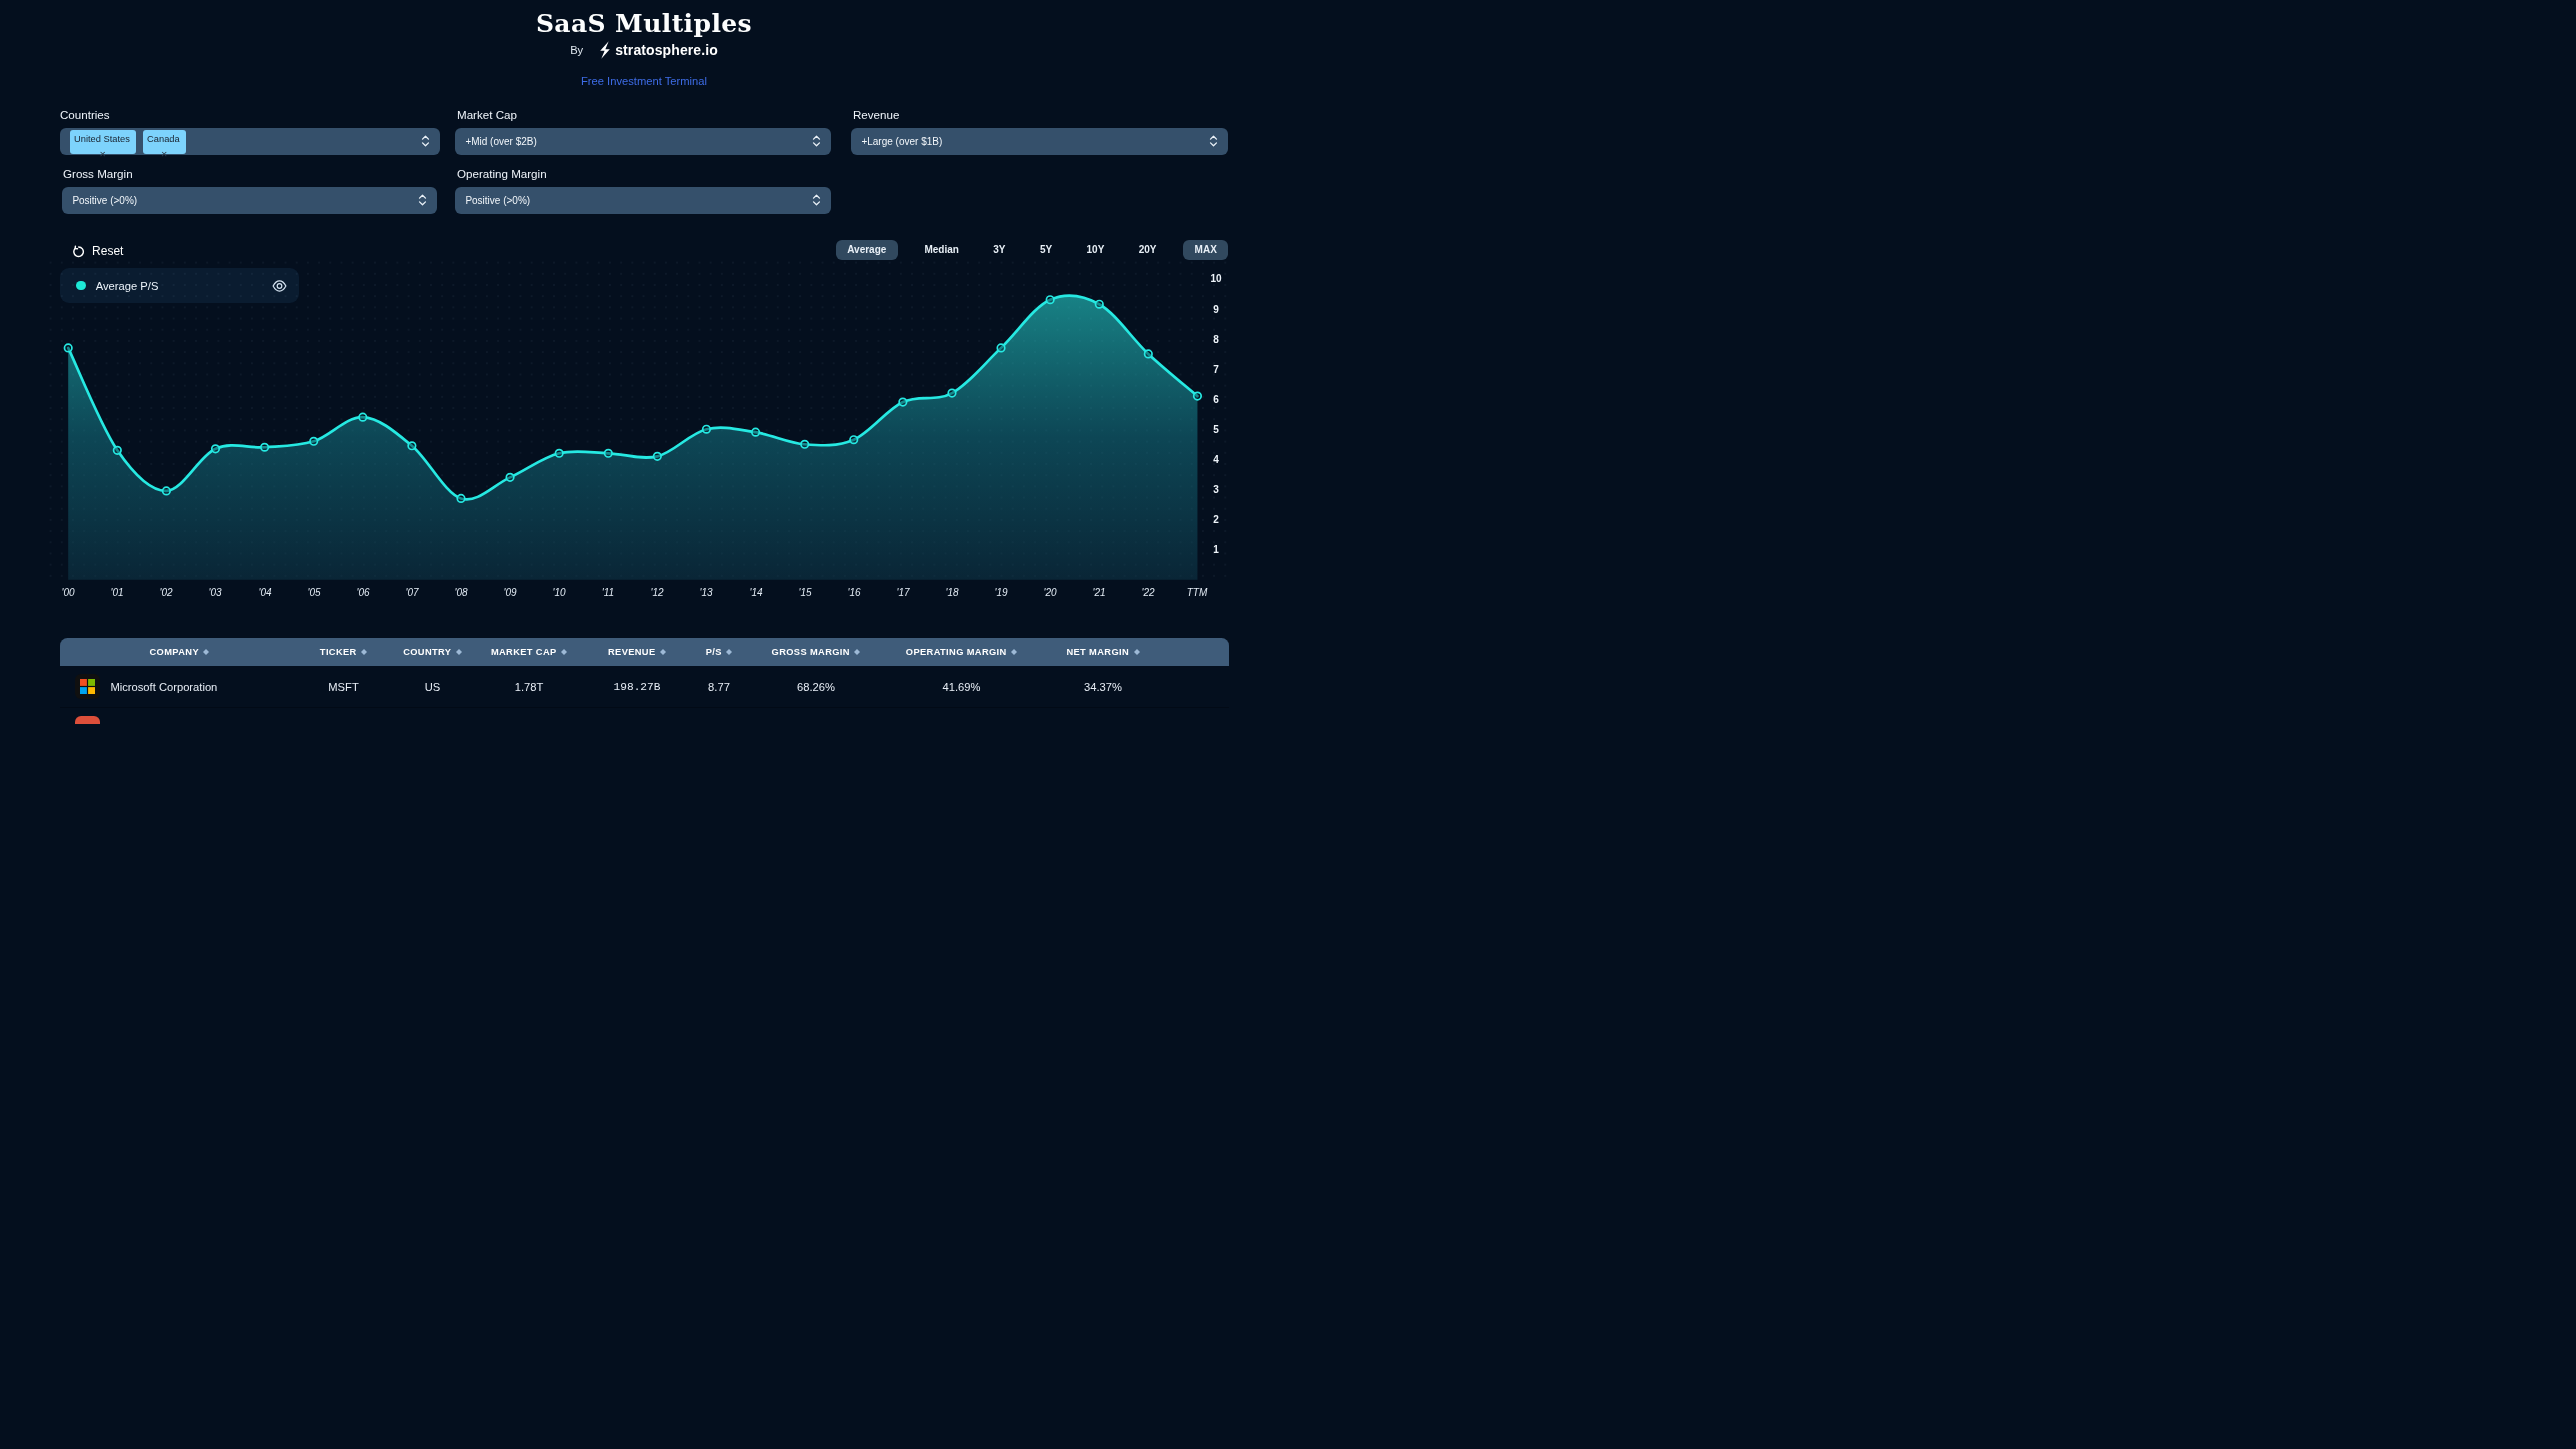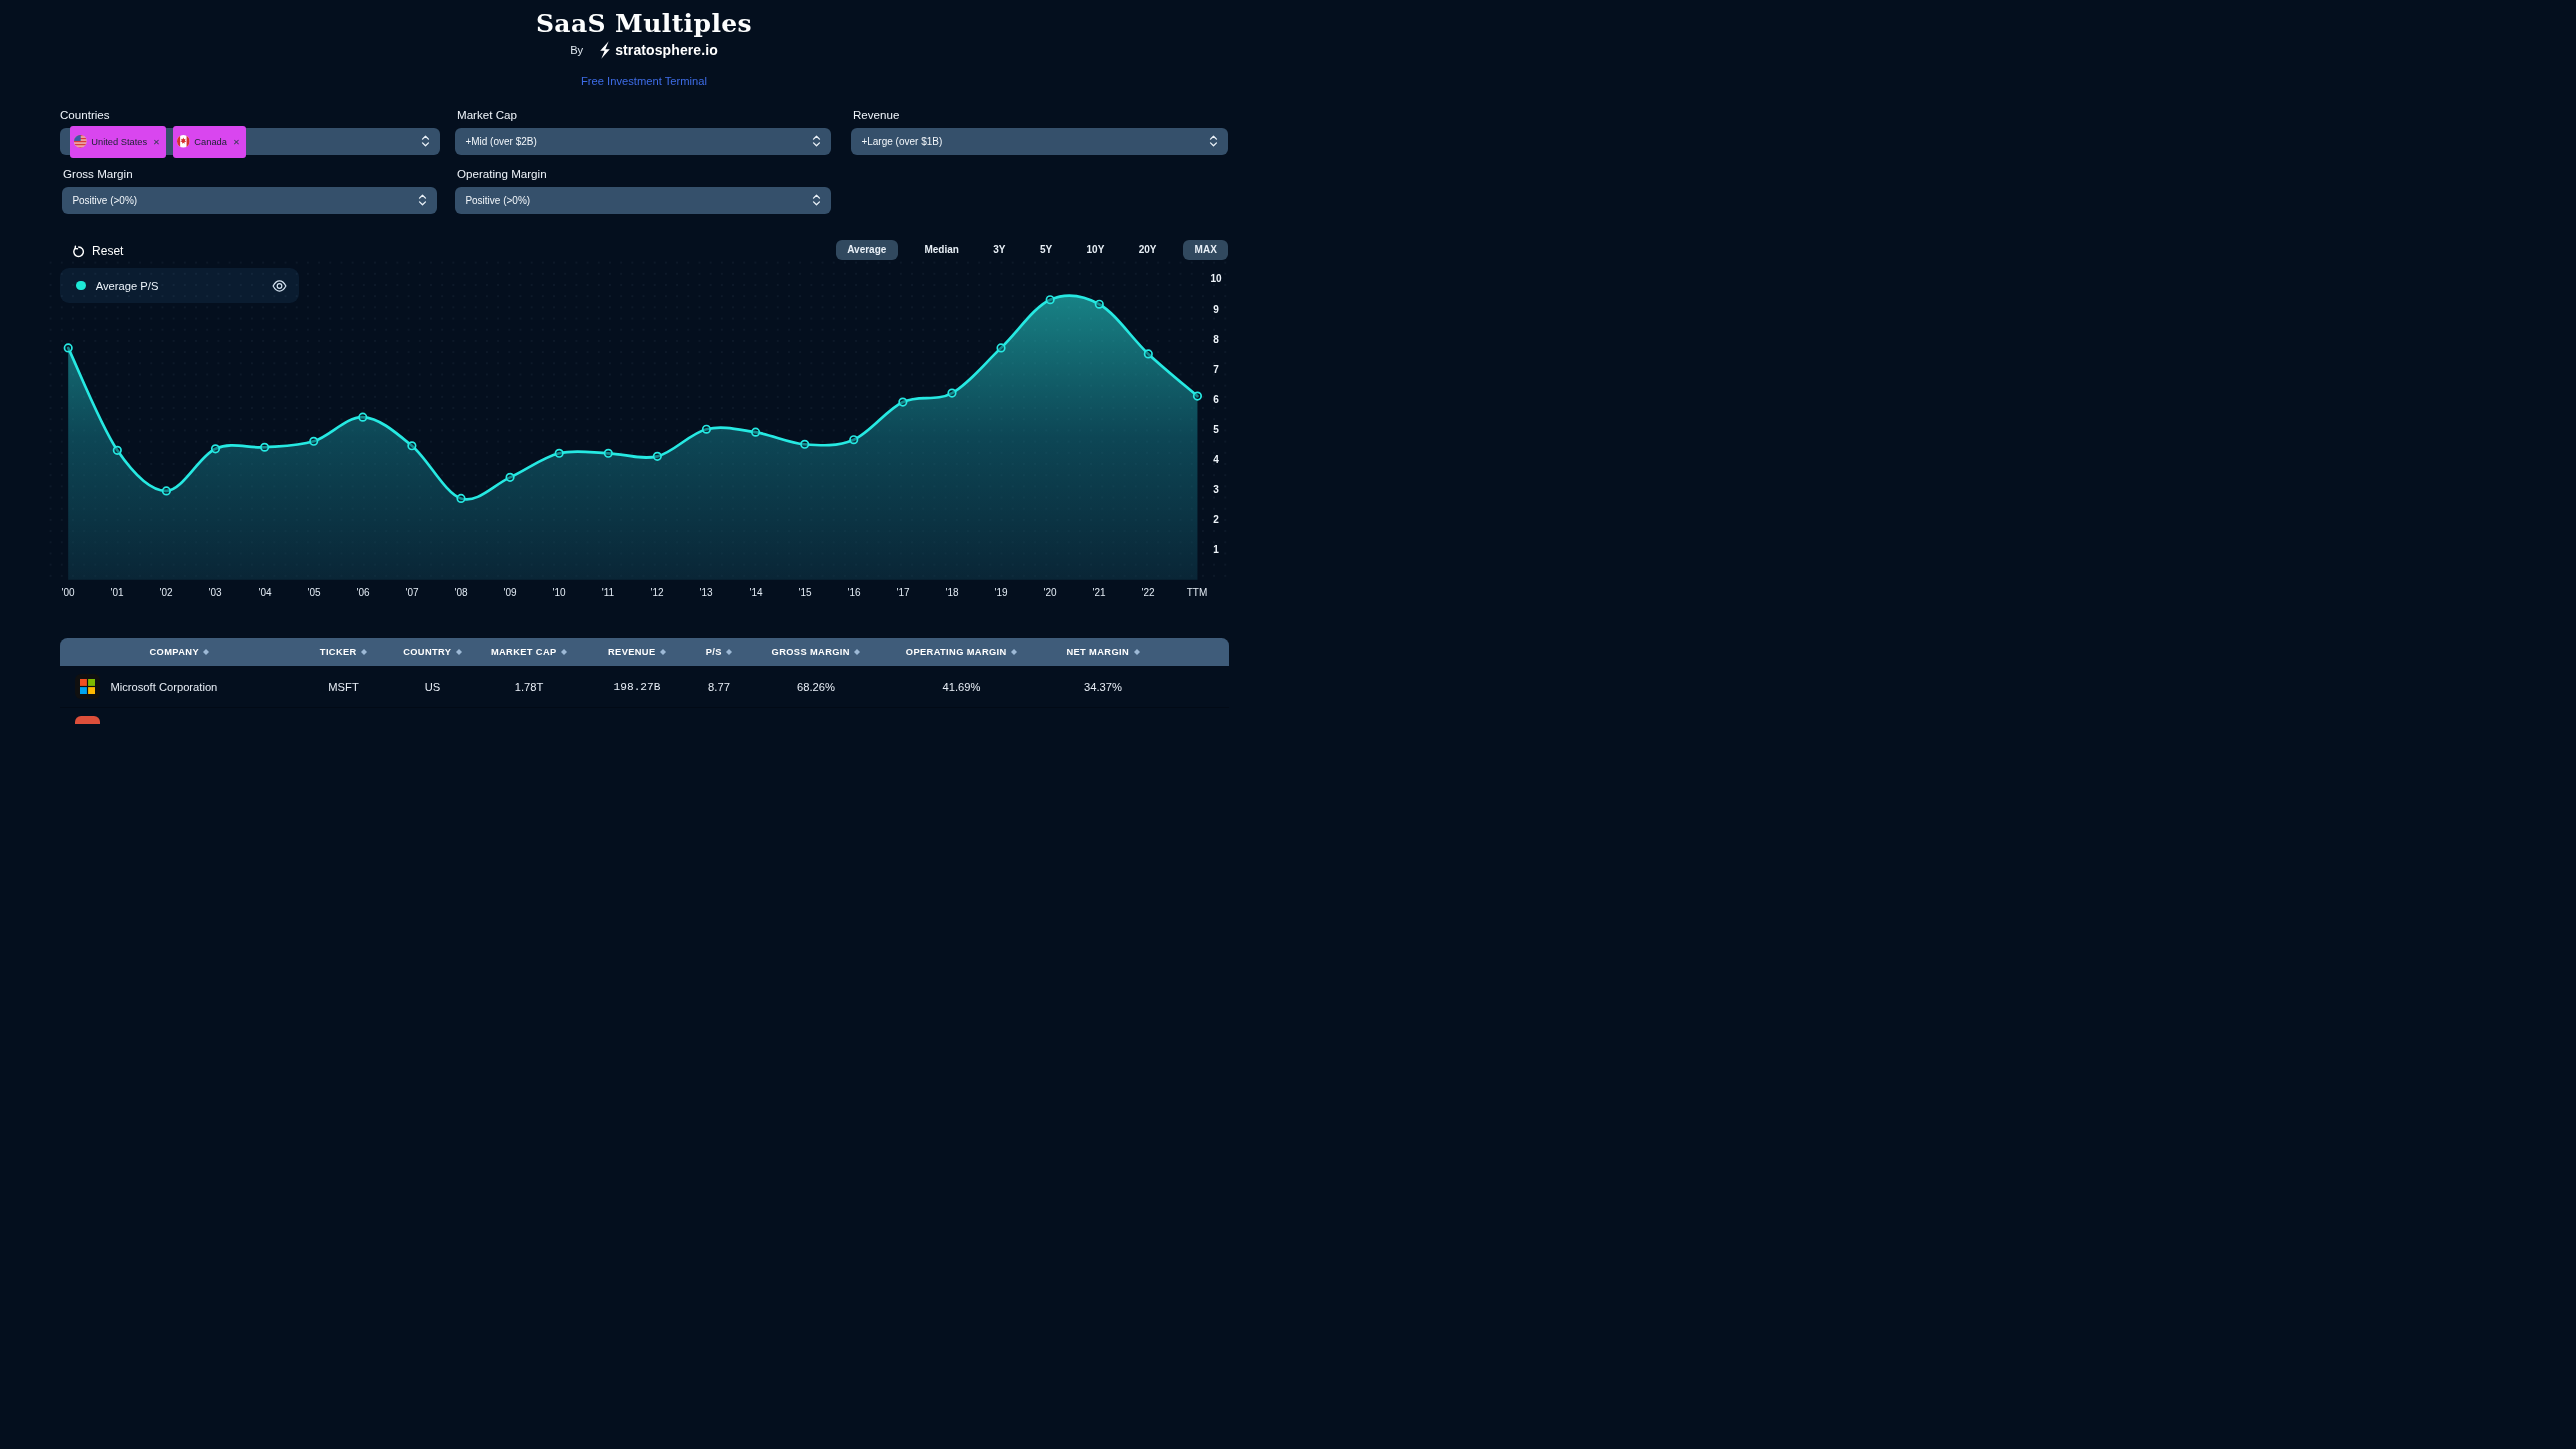--- a/index.html
+++ b/index.html
@@ -22,22 +22,22 @@
   .tagline{top:75px;left:0;width:100%;text-align:center;font-size:11.2px;color:#3e6ce6;font-weight:500;}
   
   .filter-label{font-size:11.6px;font-weight:500;color:#f0f5fb;}
   .select{
     background:#35506b;border-radius:6px;height:27px;display:flex;align-items:center;
     color:#f3f7fb;font-size:10px;padding:0 30px 0 10.4px;box-sizing:border-box;cursor:pointer;
   }
   .select .chev{position:absolute;right:9.7px;top:50%;transform:translateY(-50%);}
   .chips{display:flex;gap:7.5px;align-items:center;}
   .chip{
-    background:#d946ef;color:#19232f;border-radius:3px;height:32px;display:flex;align-items:center;
-    gap:4.5px;padding:0 6px 0 3.7px;font-size:9.3px;font-weight:500;
+    background:#7dd3fc;color:#19232f;border-radius:3px;height:24px;display:flex;align-items:center;
+    gap:4.5px;padding:0 6px 0 3.7px;font-size:9.3px;font-weight:500;flex-direction:column;
   }
   .chip .x{font-size:8.2px;color:#2c3a49;cursor:pointer;padding-left:1.5px;}
   
   .reset{display:flex;align-items:flex-end;gap:6.7px;font-size:12px;color:#ffffff;cursor:pointer;}
   .legend-card{
     background:#0a1c30;border-radius:9px;width:239px;height:35px;display:flex;align-items:center;
     padding:0 12px 0 16.4px;box-sizing:border-box;
   }
   .legend-dot{width:9.7px;height:9.7px;border-radius:50%;margin-right:9.7px;}
   .legend-label{font-size:11.2px;color:#ecf3fa;flex:1;}
@@ -45,21 +45,21 @@
   .range-btn{font-size:10px;font-weight:600;color:#e8eff6;cursor:pointer;padding:4.5px 7.5px;border-radius:6px;line-height:1;}
   .range-btn.active{background:#31495f;padding:5.2px 11.2px;}
   
   .chart-region{left:45px;top:257px;width:1185px;height:322px;pointer-events:none;}
   .chart-region::before{
     content:"";position:absolute;inset:0;
     background-image:radial-gradient(rgba(180,220,255,0.05) 0.7px, transparent 0.8px);
     background-size:11.2px 11.2px;
   }
   .ylabel{font-size:10px;font-weight:600;color:#eef4fa;transform:translate(-50%,-50%);}
-  .xlabel{font-size:10px;font-weight:500;color:#e3ebf4;transform:translate(-50%,0);}
+  .xlabel{font-size:10px;font-weight:500;color:#e3ebf4;transform:translate(-50%,0);font-style:italic;}
   
   .table-wrap{left:60px;top:638px;width:1169px;height:86px;border-radius:7.5px 7.5px 0 0;overflow:hidden;}
   .trow{display:flex;width:1319px;}
   .thead{background:#3f5c7a;height:28px;align-items:center;}
   .th{display:flex;align-items:center;justify-content:center;gap:4.5px;
       font-size:9.3px;font-weight:700;letter-spacing:.04em;color:#ffffff;cursor:pointer;}
   .tr{height:41px;align-items:center;border-bottom:1.5px solid rgba(2,8,16,0.55);}
   .td{font-size:11.2px;color:#e8eef6;text-align:center;}
   .company-cell{display:flex;align-items:center;gap:10.4px;padding-left:15px;box-sizing:border-box;text-align:left;}
   .logo-tile{width:25px;height:25px;border-radius:6px;flex:0 0 auto;display:flex;align-items:center;justify-content:center;}

